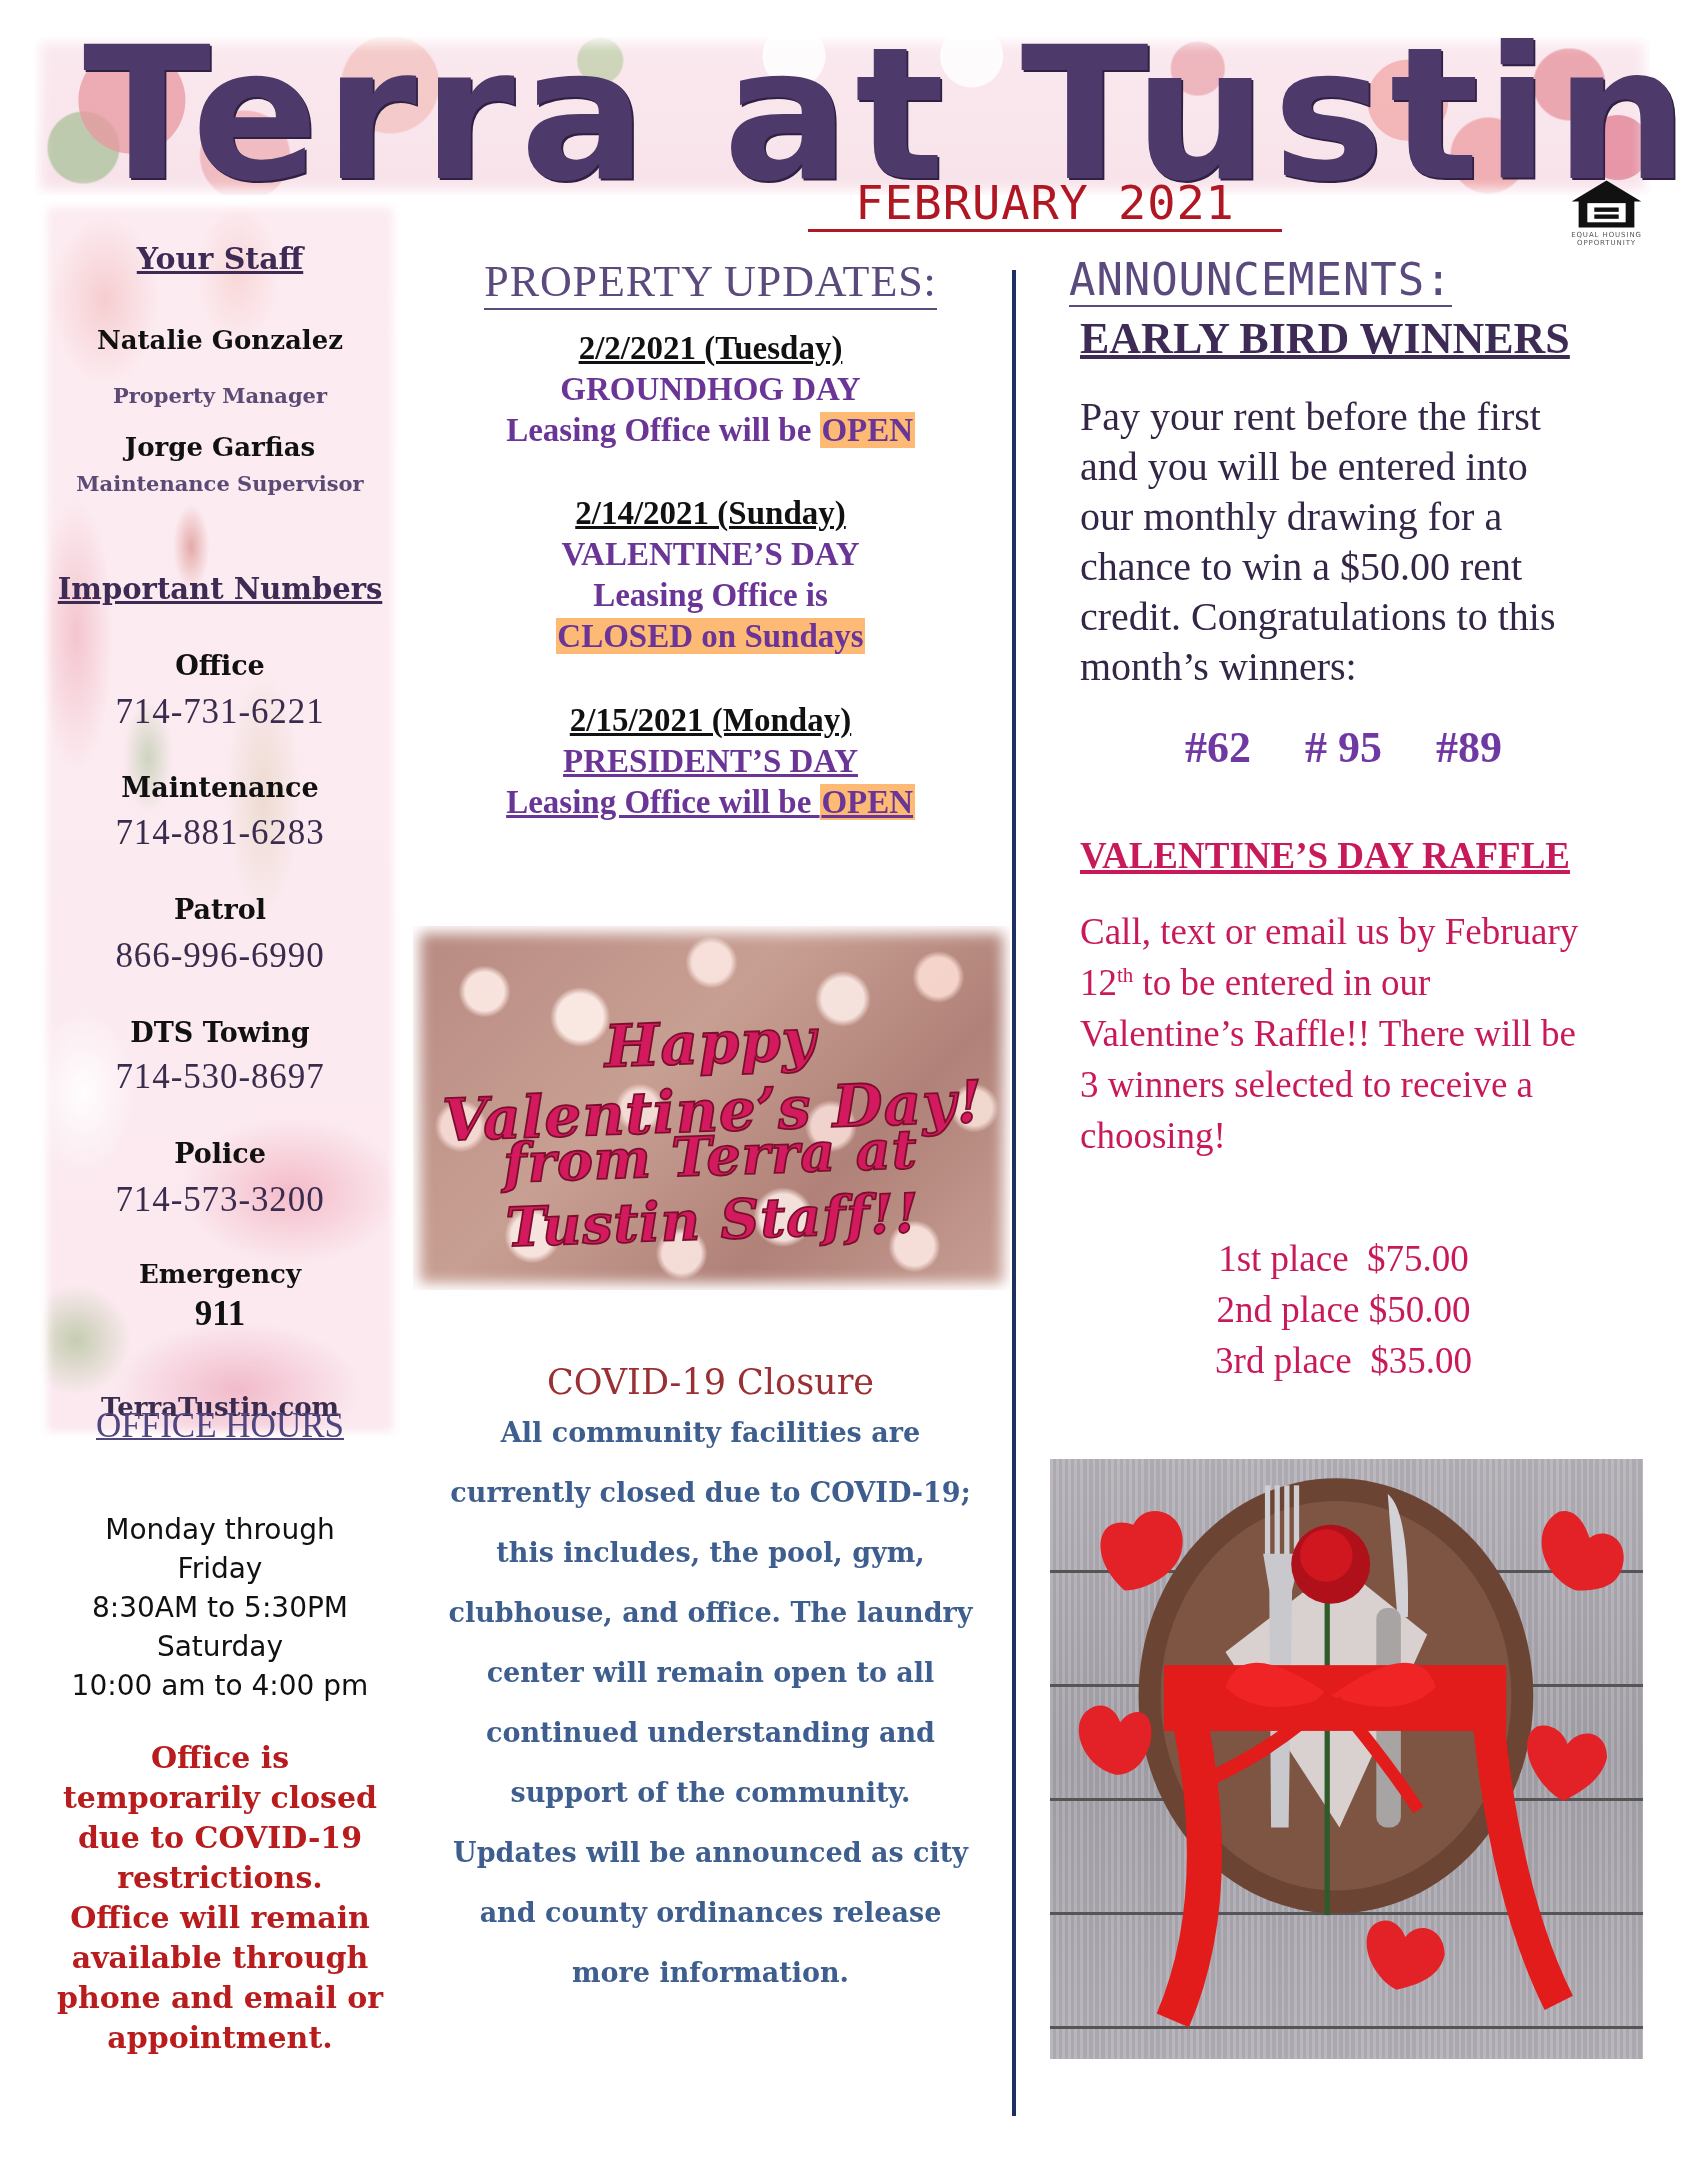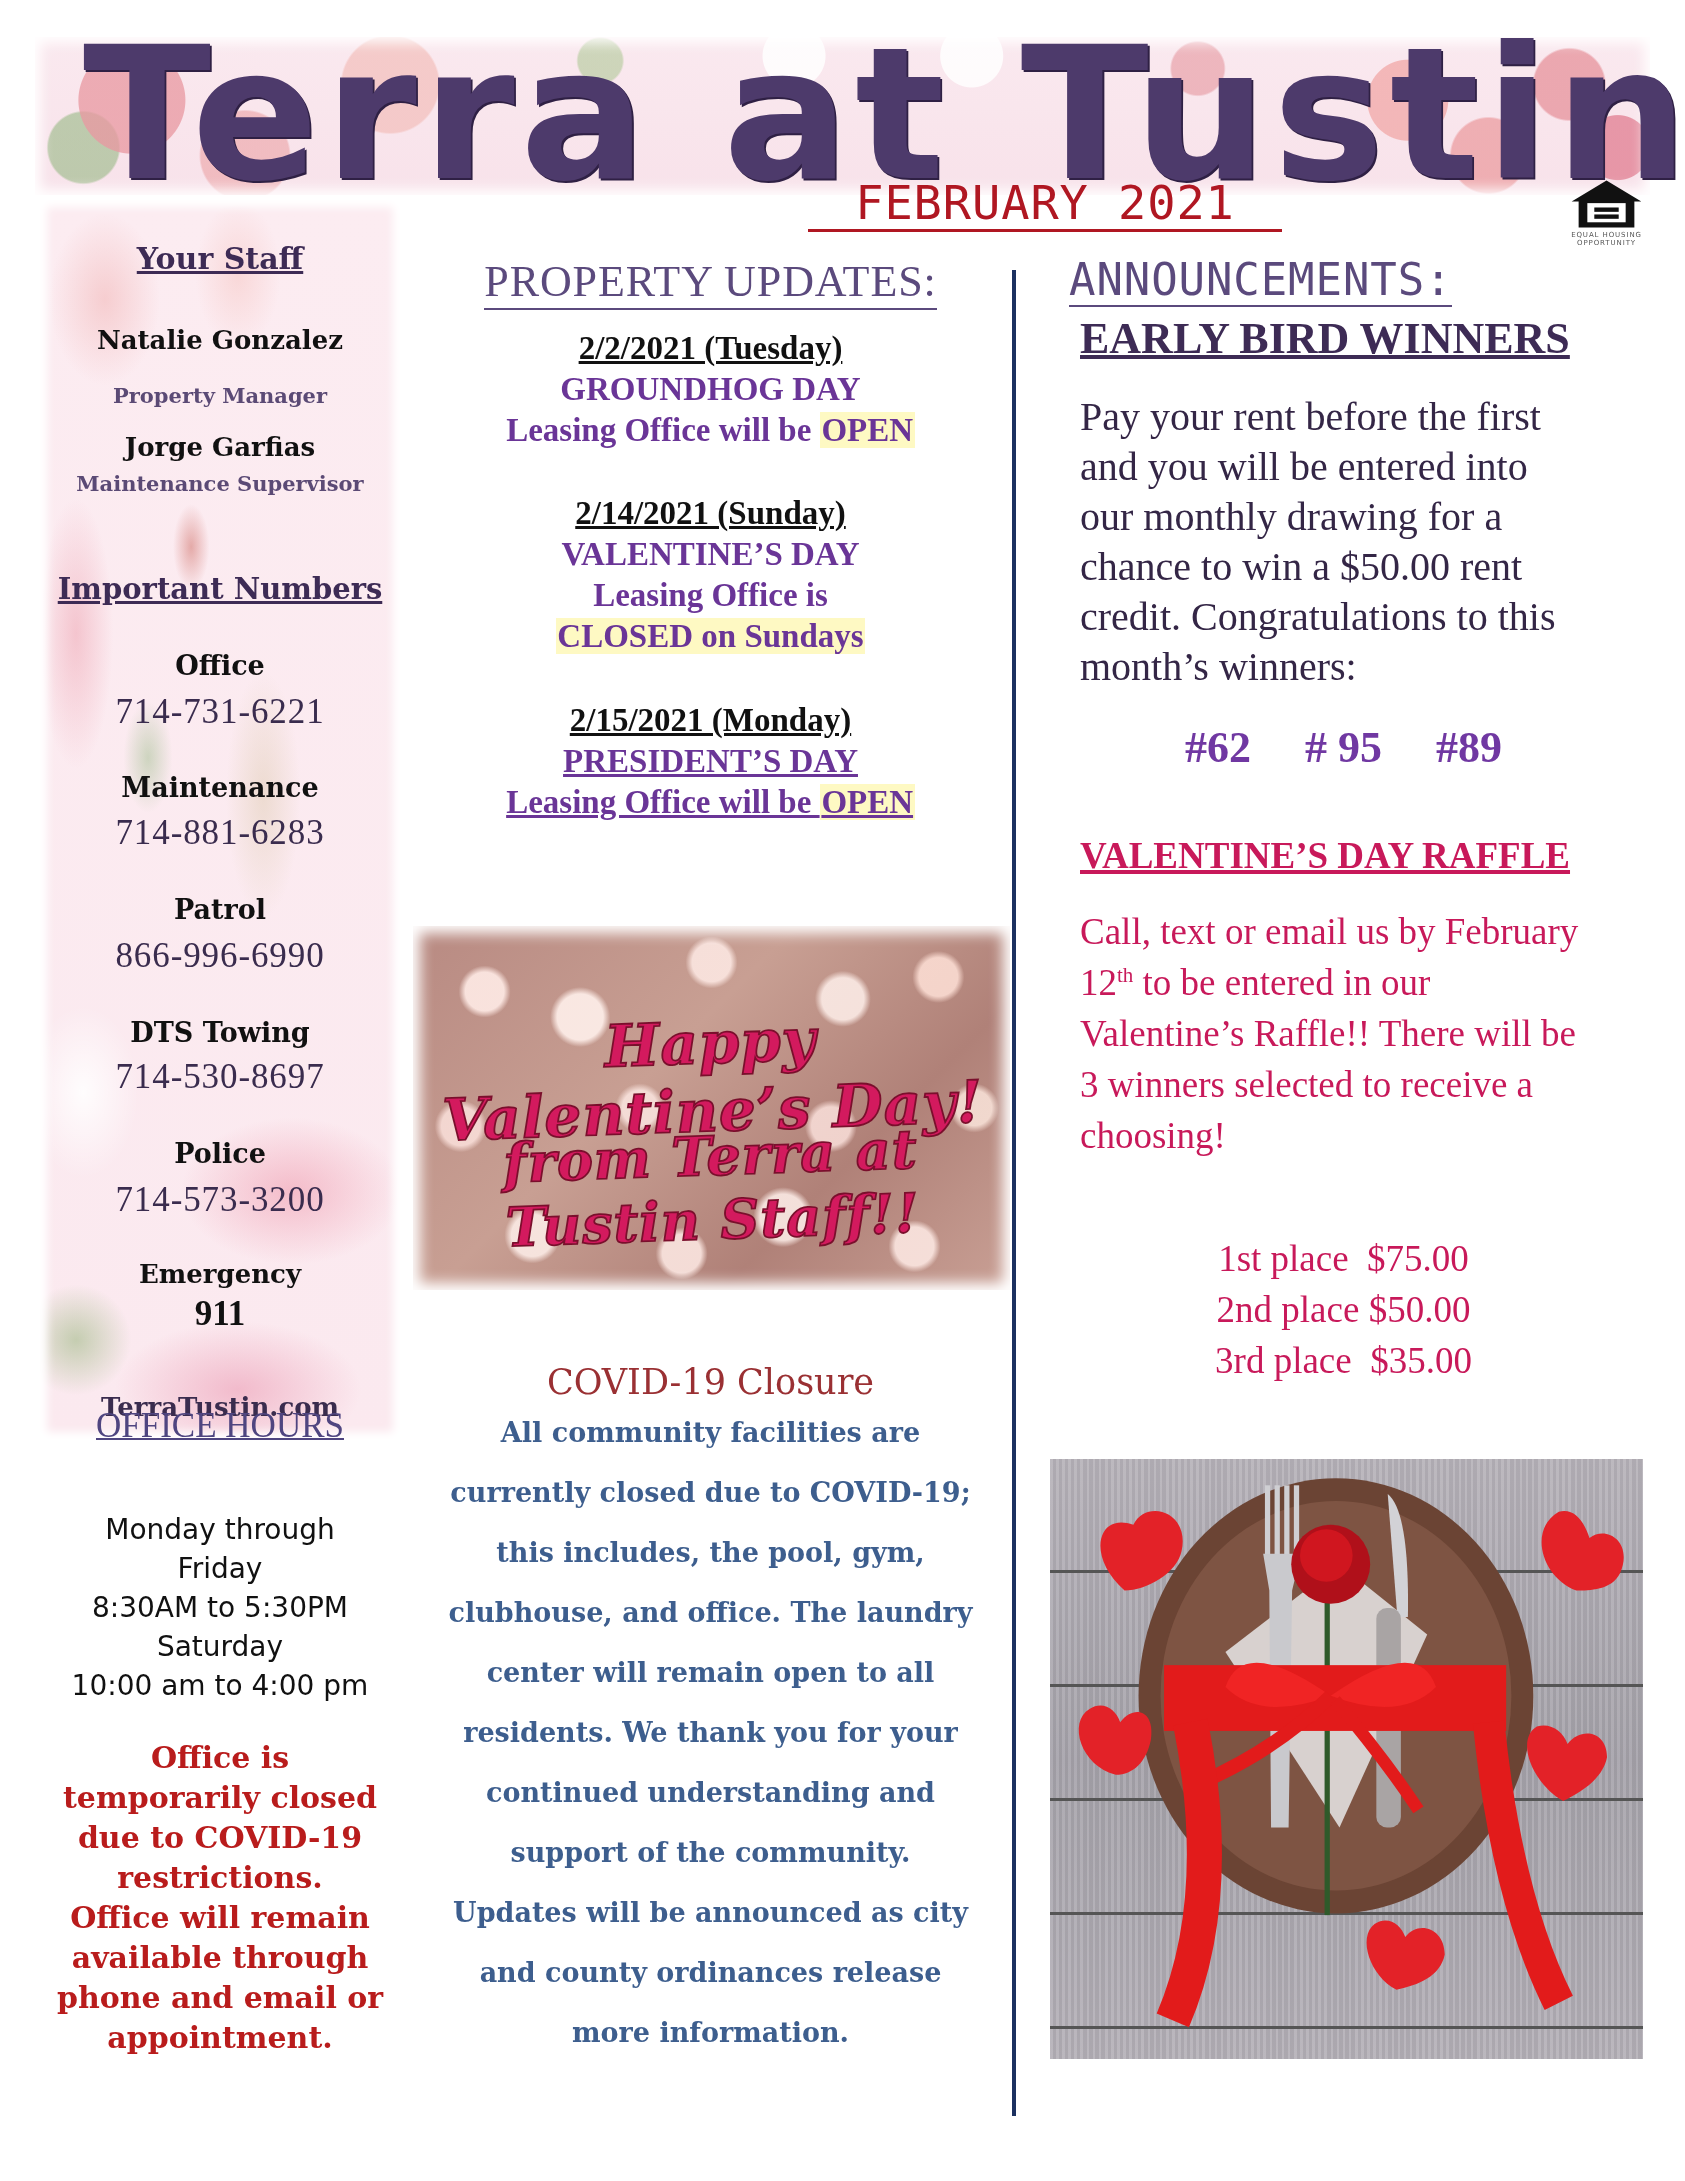--- a/index.html
+++ b/index.html
@@ -95,21 +95,21 @@
     position: absolute; left: 421px; top: 255px; width: 579px; text-align: center;
     font-family: Liberation Serif, serif; font-size: 44px; line-height: 54px;
     color: #5b4a7d; letter-spacing: 0.9px;
   }
   .mid-heading span { border-bottom: 2.6px solid #5b4a7d; padding-bottom: 1.8px; }
   .update { position: absolute; left: 421px; width: 579px; text-align: center;
     font-family: "Liberation Serif", serif; font-weight: bold; font-size: 33px; line-height: 41px; }
   .update .date { color: #111; text-decoration: underline; text-decoration-thickness: 2.6px; display: inline-block; }
   .update .holiday { color: #6a3597; display: block; }
   .update .note { color: #6a3597; display: block; }
-  .update .hl { background: #fef9c3; padding: 0 1.8px; }
+  .update .hl { background: #fdba74; padding: 0 1.8px; }
   .update.ul .holiday span, .update.ul .note span { text-decoration: underline; text-decoration-thickness: 2.6px; }
 
   .valentine-card {
     position: absolute; left: 413px; top: 926px; width: 597px; height: 364px;
     background:
       radial-gradient(circle at 12% 18%, rgba(255,235,230,0.9) 0 19.3px, transparent 26px),
       radial-gradient(circle at 28% 25%, rgba(255,240,235,0.9) 0 23px, transparent 30px),
       radial-gradient(circle at 50% 10%, rgba(255,235,230,0.85) 0 19.3px, transparent 26px),
       radial-gradient(circle at 72% 20%, rgba(255,240,235,0.85) 0 21px, transparent 28px),
       radial-gradient(circle at 88% 14%, rgba(255,225,215,0.85) 0 19.3px, transparent 26px),
@@ -286,21 +286,20 @@
   <div class="valentine-text l2">from Terra at Tustin Staff!!</div>
 </div>
 
 <div class="covid-title">COVID-19 Closure</div>
 <div class="covid-body">
   <div>All community facilities are</div>
   <div>currently closed due to COVID-19;</div>
   <div>this includes, the pool, gym,</div>
   <div>clubhouse, and office. The laundry</div>
   <div>center will remain open to all</div>
-  <div>residents. We thank you for your</div>
   <div>continued understanding and</div>
   <div>support of the community.</div>
   <div>Updates will be announced as city</div>
   <div>and county ordinances release</div>
   <div>more information.</div>
 </div>
 
 <div class="divider"></div>
 
 <div class="ann-heading">

